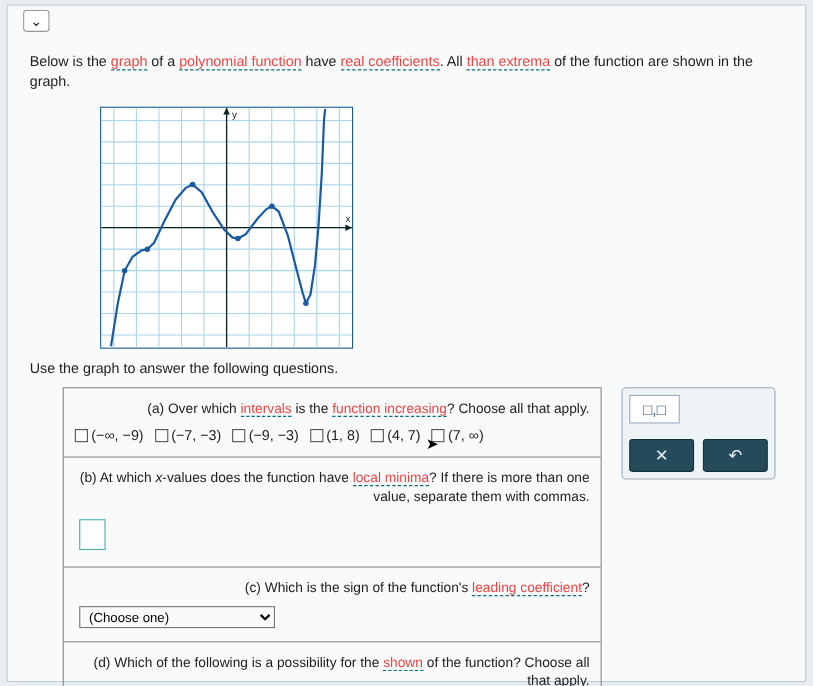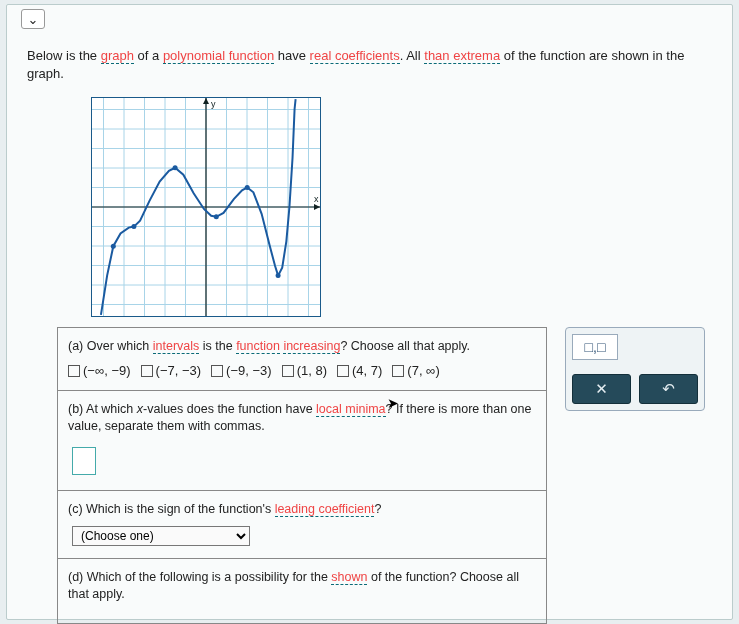--- a/index.html
+++ b/index.html
@@ -60,21 +60,21 @@
   }
   .qpanel {
     width: 490px;
     border: 1px solid #888;
   }
   .qsection {
     border-top: 1px solid #888;
     padding: 10px 10px 12px 10px;
   }
   .qsection.first { border-top: none; }
-  .q-text { font-size: 12.5px; margin-bottom: 8px; line-height:1.35; }
+  .q-text { font-size: 12.5px; margin-bottom: 8px; line-height:1.35;text-align:right; }
   .choices { display:flex; flex-wrap:wrap; gap:6px 10px; align-items:center; font-size:13px; }
   .choices label { display:flex; align-items:center; gap:3px; cursor:pointer; }
   .chk { width:12px; height:12px; border:1px solid #555; display:inline-block; }
   .small-input {
     width: 24px; height: 28px;
     border: 1.5px solid #4aa;
     background:#fff;
     display:inline-block;
     margin-top:4px;
     margin-left:4px;
@@ -170,20 +170,21 @@
           <circle class="pt" cx="21.299999999999997" cy="148.2" r="2.5"></circle>
           <circle class="pt" cx="41.89999999999999" cy="128.6" r="2.5"></circle>
           <circle class="pt" cx="83.1" cy="69.8" r="2.5"></circle>
           <circle class="pt" cx="124.3" cy="118.8" r="2.5"></circle>
           <circle class="pt" cx="155.2" cy="89.4" r="2.5"></circle>
           <circle class="pt" cx="186.10000000000002" cy="177.60000000000002" r="2.5"></circle>
         </g>
     </svg>
   </div>
 
+  <p class="instr">Use the graph to answer the following questions.</p>
 
   <div class="questions-wrap">
     <div class="qpanel">
 
       <div class="qsection first">
         <p class="q-text">
           <span>(a) Over which </span><span class="term">intervals</span><span> is the </span><span class="term">function</span> <span class="term">increasing</span><span>? Choose all that apply.</span>
         </p>
         <div class="choices" id="a-choices">
             <label>

